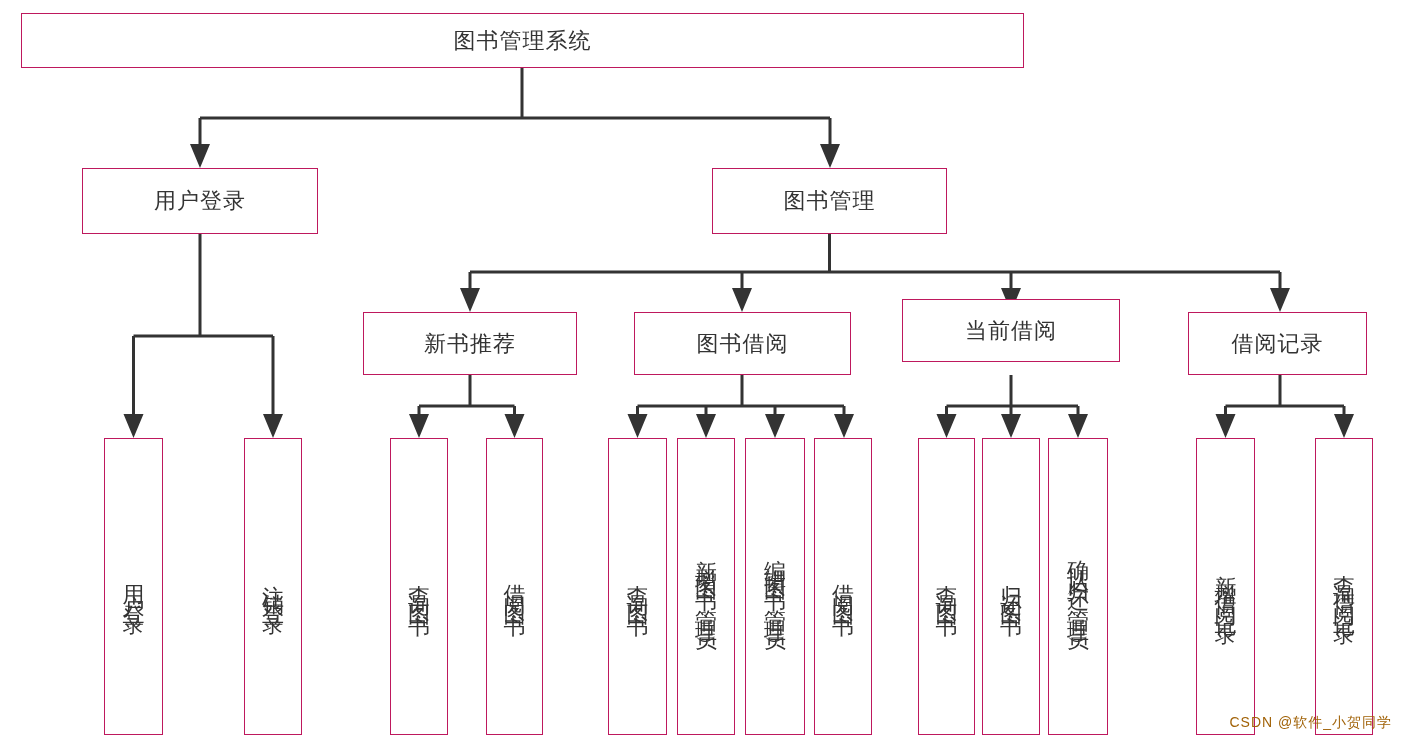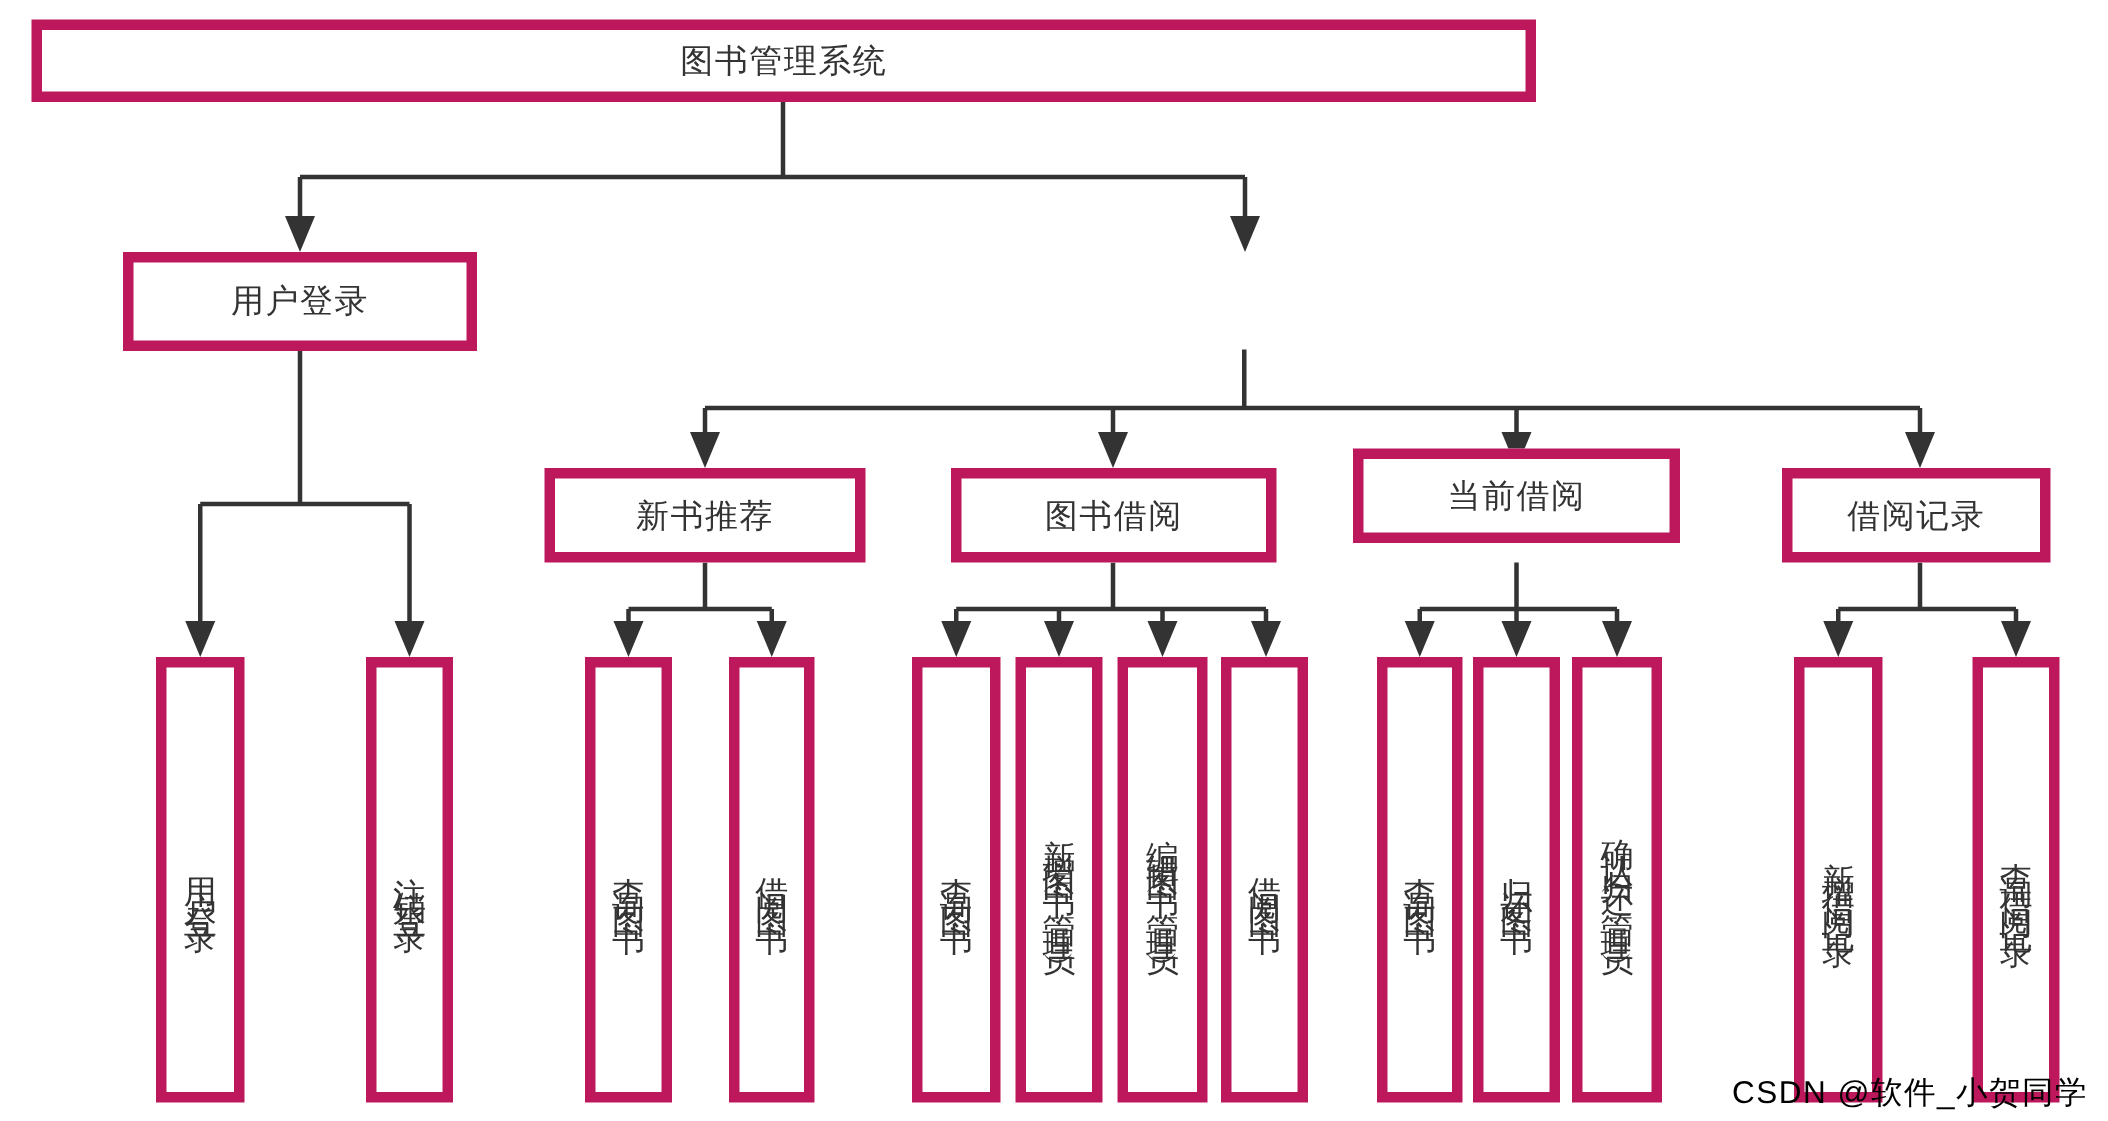--- a/index.html
+++ b/index.html
@@ -8,41 +8,41 @@
     width:1405px;height:747px;
     background:#ffffff;
     font-family:"Liberation Sans","DejaVu Sans",sans-serif;
     overflow:hidden;
   }
   .connectors{position:absolute;left:0;top:0;width:1405px;height:747px;}
   .box{
     position:absolute;
     box-sizing:border-box;
     background:#ffffff;
-    border:7px solid #be185d;
+    border:1px solid #be185d;
     display:flex;align-items:center;justify-content:center;
     color:#333333;
     font-size:22px;
     letter-spacing:1px;
     text-align:center;
     z-index:2;
   }
   .vbox span{
     writing-mode:vertical-lr;
     text-orientation:mixed;
     letter-spacing:10px;
     line-height:1;
     font-size:22px;
     color:#333333;
   }
   .watermark{
     position:absolute;
     top:714px;right:13px;
-    font-size:21px;
-    color:#000000;
+    font-size:14px;
+    color:#a16207;
     letter-spacing:1px;
     z-index:5;
     white-space:nowrap;
   }
 </style>
 </head>
 <body>
 
 <div class="canvas">
 
@@ -99,20 +99,21 @@
       M936.5 414 h20 L946.5 438 z
       M1001 414 h20 L1011 438 z
       M1068 414 h20 L1078 438 z
       M1215.5 414 h20 L1225.5 438 z
       M1334 414 h20 L1344 438 z"></path>
   </svg>
 
   <div class="box" style="left:21px;top:13px;width:1003px;height:55px;">图书管理系统</div>
 
   <div class="box" style="left:82px;top:168px;width:236px;height:66px;">用户登录</div>
+  <div class="box" style="left:712px;top:168px;width:235px;height:66px;">图书管理</div>
 
   <div class="box" style="left:363px;top:312px;width:214px;height:63px;">新书推荐</div>
   <div class="box" style="left:634px;top:312px;width:217px;height:63px;text-align:right;">图书借阅</div>
   <div class="box" style="left:902px;top:299px;width:218px;height:63px;">当前借阅</div>
   <div class="box" style="left:1188px;top:312px;width:179px;height:63px;">借阅记录</div>
 
   <div class="box vbox" style="left:104px;top:438px;width:59px;height:297px;">
     <span>用户登录</span>
   </div>
   <div class="box vbox" style="left:244px;top:438px;width:58px;height:297px;">

